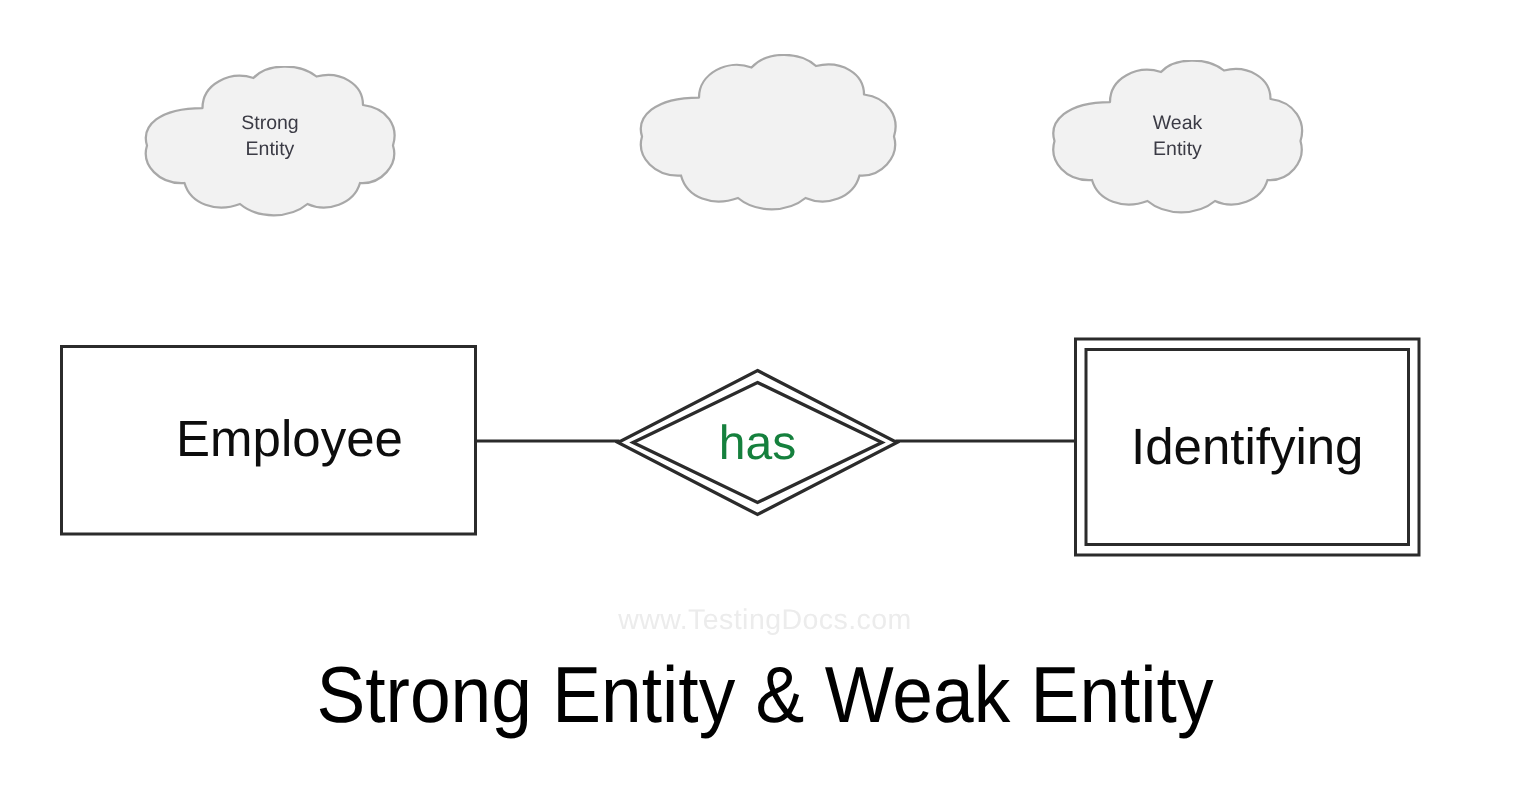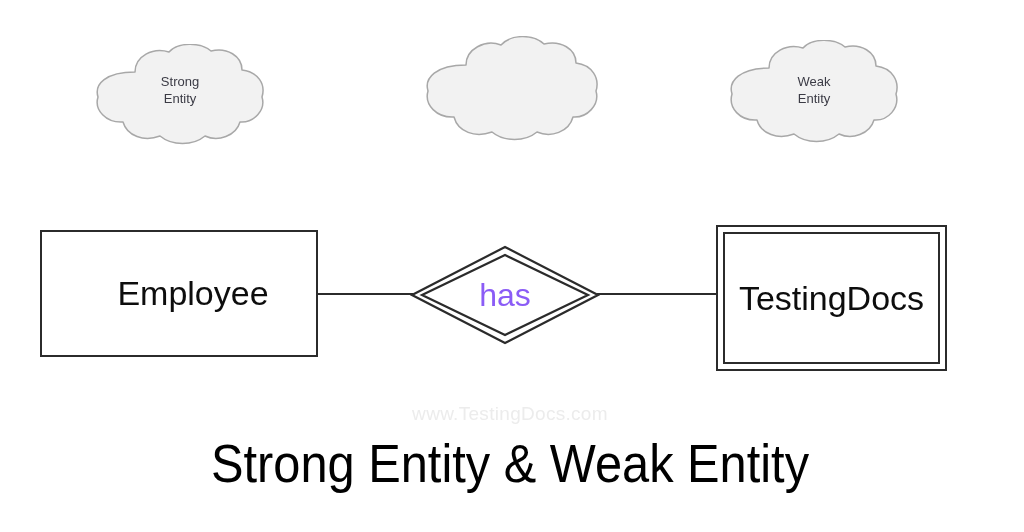--- a/index.html
+++ b/index.html
@@ -36,21 +36,21 @@
     line-height: 17px;
     font-family: "Liberation Sans", sans-serif;
     white-space: pre-line;
     pointer-events: none;
   }
 
   #cloud-strong       { left: 94px;  top: 44px; }
   #cloud-strong .cloud-label       { top: 29px; }
   #cloud-identifying  { left: 424px; top: 36px; }
   #cloud-identifying .cloud-label  { top: 28px; }
-  #cloud-weak         { left: 728px; top: 40px; }
+  #cloud-weak         { left: 699px; top: 40px; }
   #cloud-weak .cloud-label         { top: 33px; }
 
   
   .entity {
     position: absolute;
     box-sizing: border-box;
     background: #ffffff;
     border: 2px solid #2b2b2b;
     display: flex;
     align-items: center;
@@ -107,21 +107,21 @@
   #relationship-has .rel-label {
     position: absolute;
     left: 0;
     top: 0;
     width: 190px;
     height: 100px;
     display: flex;
     align-items: center;
     justify-content: center;
     font-size: 32px;
-    color: #8b5cf6;
+    color: #15803d;
     font-family: "Liberation Sans", sans-serif;
     pointer-events: none;
   }
 
   
   .connector {
     position: absolute;
     background: #2b2b2b;
     height: 2px;
   }
@@ -200,21 +200,21 @@
       <polygon points="95,2 188,50 95,98 2,50" fill="#ffffff" stroke="#2b2b2b" stroke-width="2.2"></polygon>
       <polygon points="95,10 178,50 95,90 12,50" fill="none" stroke="#2b2b2b" stroke-width="2.2"></polygon>
     </svg>
     <div class="rel-label">has</div>
   </div>
 
   <div class="connector" id="connector-right"></div>
 
   <div class="entity" id="entity-dependents">
     <div class="inner-box">
-      <span class="entity-label">TestingDocs</span>
+      <span class="entity-label">Identifying</span>
     </div>
   </div>
 
   <div id="watermark">www.TestingDocs.com</div>
 
   <div id="caption">Strong Entity &amp; Weak Entity</div>
 
 </div>
 
 </body></html>

